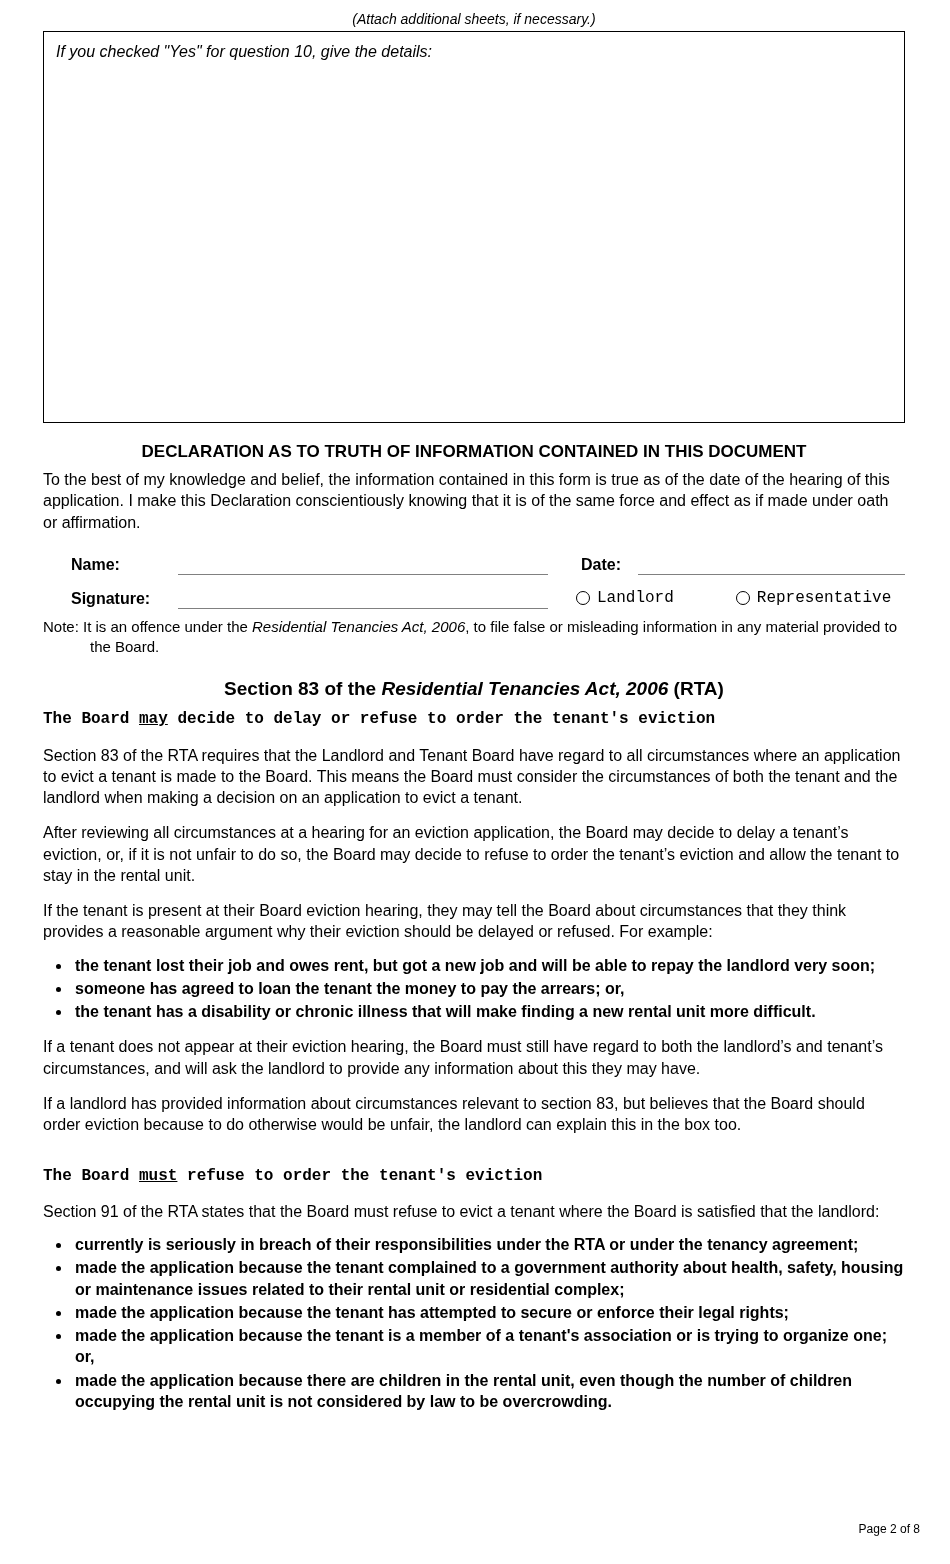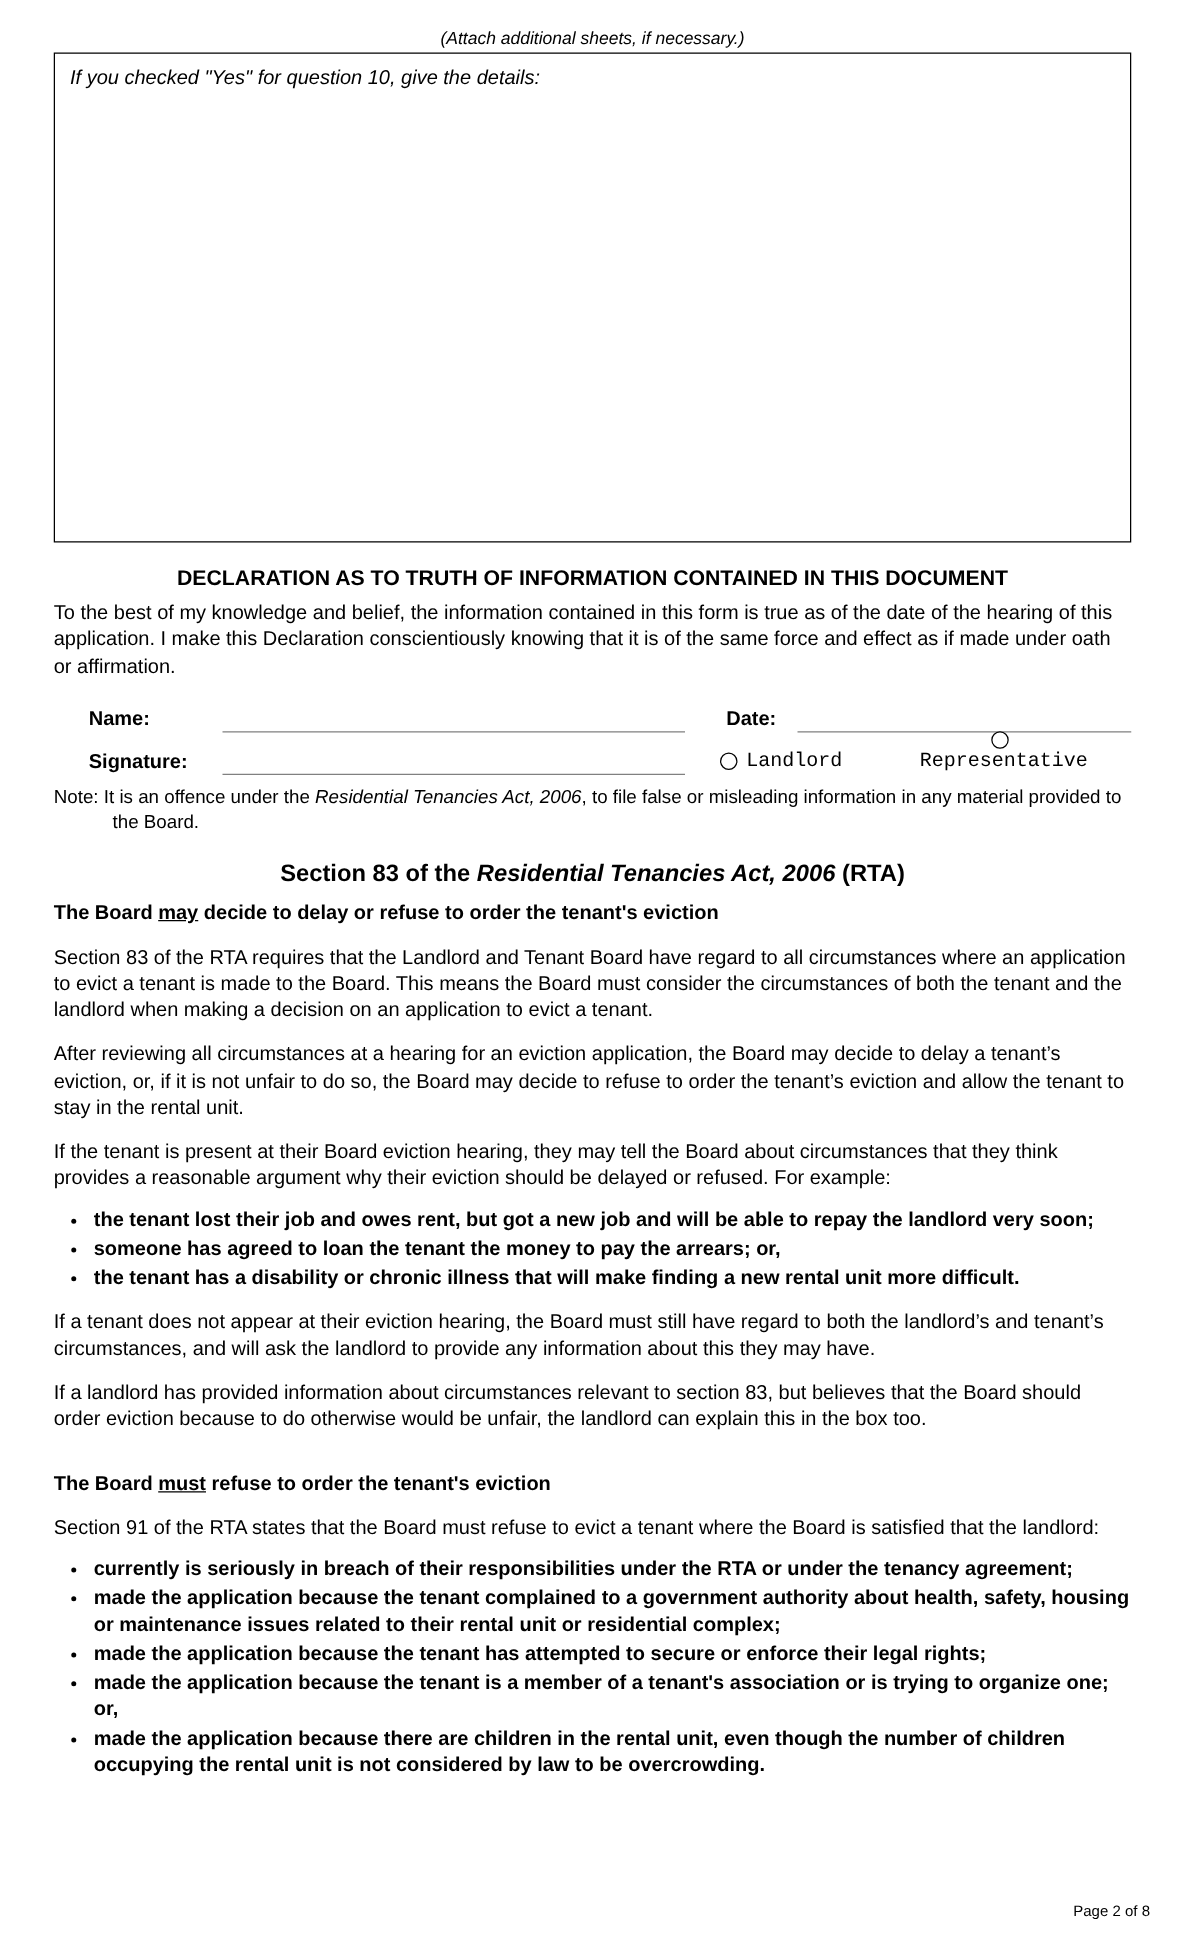--- a/index.html
+++ b/index.html
@@ -1,42 +1,42 @@
 <!DOCTYPE html>
 <html><head>
 <meta charset="utf-8">
 <style>
   * { box-sizing: border-box; }
   html, body { margin: 0; padding: 0; background: #fff; }
   .page {
     width: 950px; height: 1564px; position: relative;
     font-family: "Liberation Sans", "DejaVu Sans", sans-serif;
     font-size: 16px; color: #000; line-height: 1.33;
-    padding: 21px 45px 0 43px;
+    padding: 10px 45px 0 43px;
     overflow: hidden; background: #fff;
   }
   .attach-note { text-align: center; font-style: italic; font-size: 14px; margin: 0 0 2px 0; }
   .details-box { border: 1px solid #000; height: 392px; padding: 9px 12px; }
   .details-box-label { font-style: italic; }
   .decl-title { text-align: center; font-weight: bold; font-size: 17px; margin: 18px 0 6px; }
   .decl-body { margin: 0 0 16px; }
   .form-row { display: flex; align-items: flex-end; height: 26px; margin-bottom: 8px; margin-left: 28px; }
   .f-label { font-weight: bold; white-space: nowrap; }
   .lbl-name, .lbl-sig { width: 107px; }
   .u-line { border-bottom: 1px solid #808080; height: 100%; }
   .line-left { width: 370px; }
   .lbl-date { width: 57px; margin-left: 33px; }
   .line-date { flex: 1; }
   .radio-group { display: flex; align-items: flex-end; margin-left: 28px; height: 100%; font-family: Liberation Mono, monospace; }
   .radio-option { display: flex; align-items: center; cursor: pointer; }
-  .radio-option + .radio-option { margin-left: 62px; flex-direction: column; }
+  .radio-option + .radio-option { margin-left: 62px; }
   .radio-circle { width: 14px; height: 14px; border: 1.5px solid #000; border-radius: 50%; margin-right: 7px; flex: none; background: #fff; }
   .note { font-size: 15px; line-height: 1.3; margin: 8px 0 0; padding-left: 47px; text-indent: -47px; }
   .sec-title { text-align: center; font-weight: bold; font-size: 19px; margin: 20px 0 8px; }
-  .sub-heading { font-weight: bold; margin: 0 0 8px; }
+  .sub-heading { font-weight: bold; margin: 0 0 8px; font-family: Liberation Mono, monospace; }
   .must-heading { margin-top: 30px; }
   .para { margin: 14px 0 0; }
   ul.blist { margin: 12px 0 0; padding-left: 29px; }
   ul.blist li { margin-bottom: 2px; padding-left: 3px; font-weight: bold; }
   .page-num { position: absolute; right: 30px; bottom: 26px; font-size: 12px; }
   .italic { font-style: italic; text-align: center; }
   .ul-word { text-decoration: underline; }
 </style>
 </head>
 <body>

